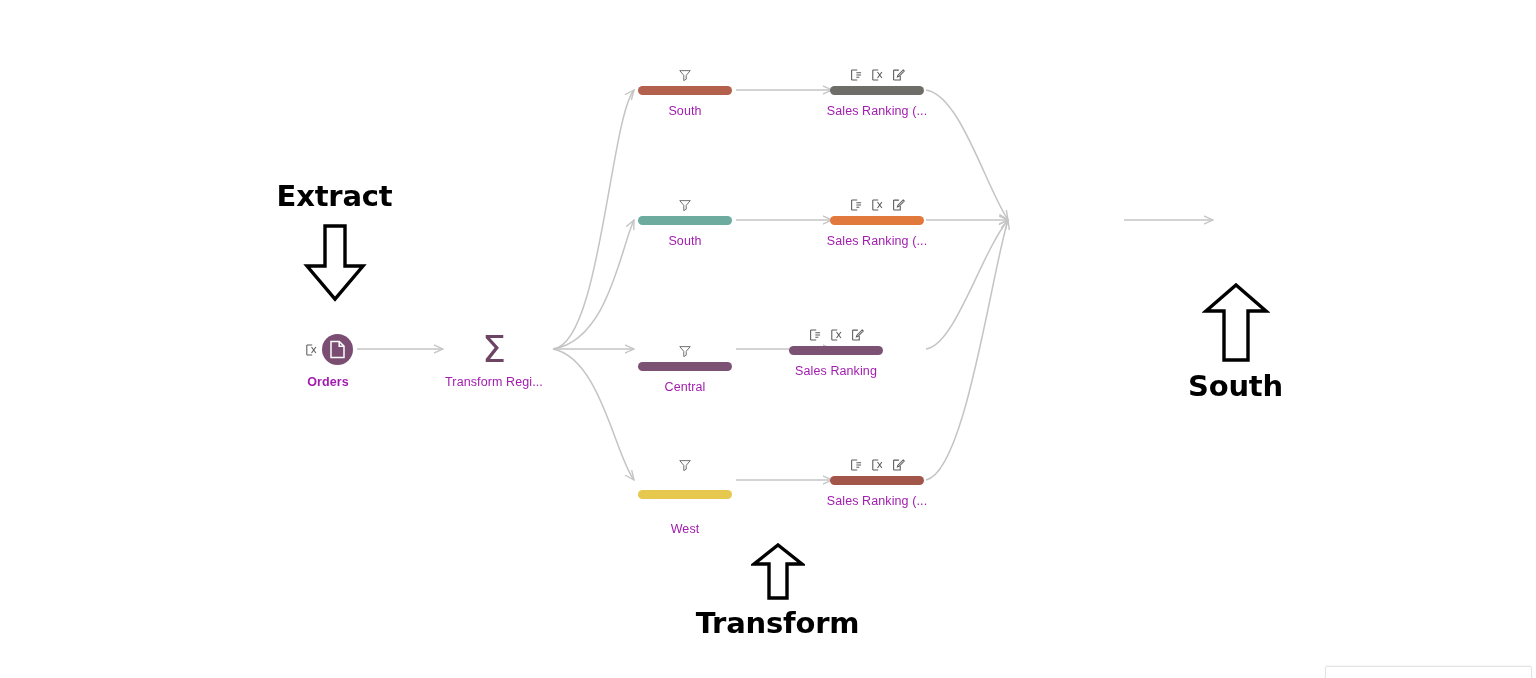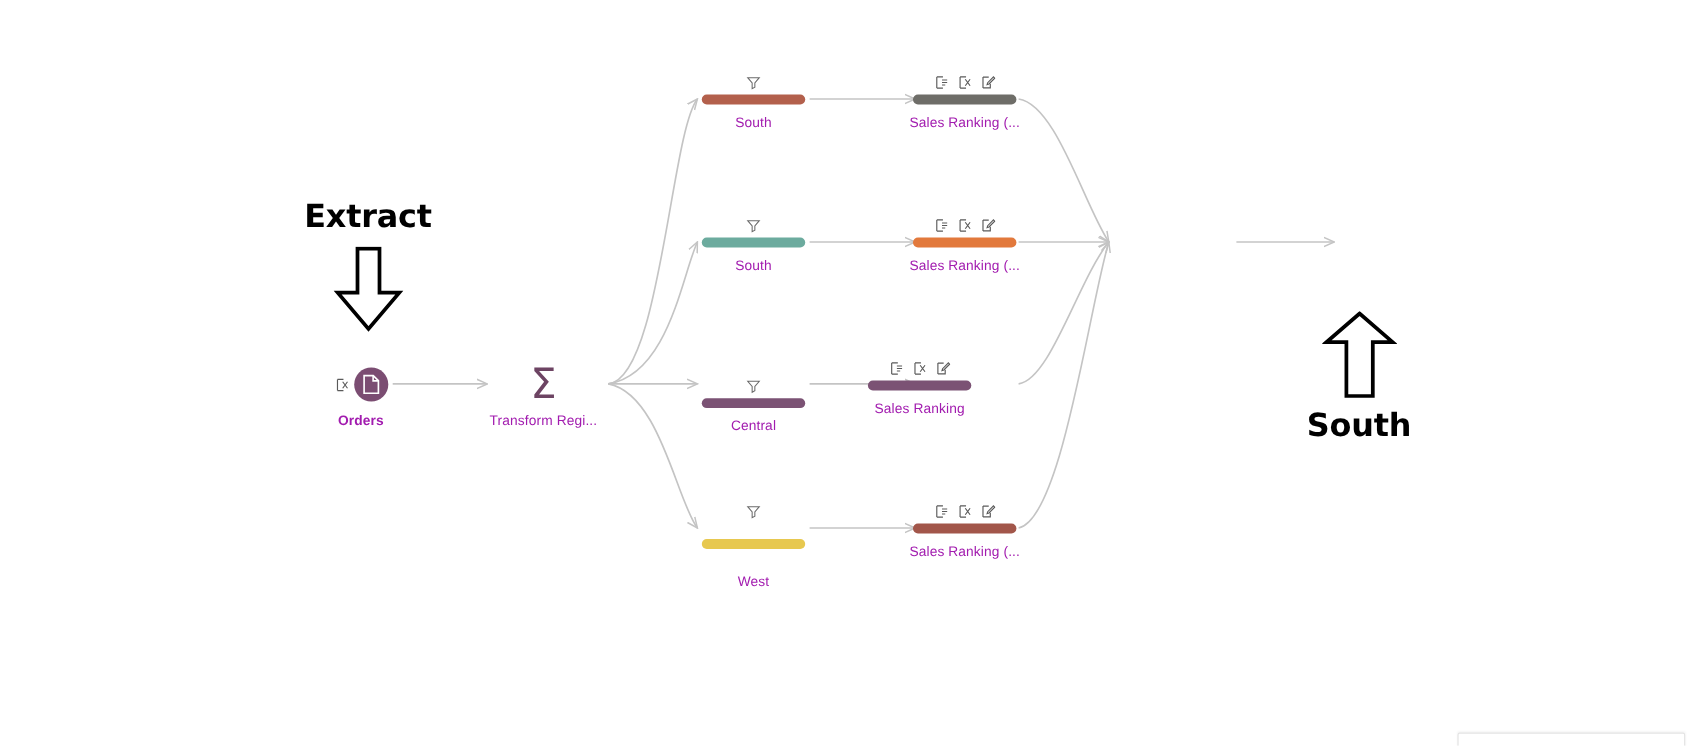--- a/index.html
+++ b/index.html
@@ -358,20 +358,26 @@
 
 
 
   <div class="annot" style="left:257px; top:182px; width:155px;">
     <div class="annot-text">Extract</div>
     <svg class="block-arrow" width="64" height="78" viewBox="0 0 64 78" style="margin-top:13px;">
       <path d="M22 2 H42 V42 H60 L32 75 L4 42 H22 Z" fill="#ffffff" stroke="#000000" stroke-width="3.4" stroke-linejoin="miter"></path>
     </svg>
   </div>
 
+  <div class="annot" style="left:700px; top:543px; width:155px;">
+    <svg class="block-arrow" width="54" height="57" viewBox="0 0 54 57">
+      <path d="M18 55 V21 H3 L27 2 L51 21 H36 V55 Z" fill="#ffffff" stroke="#000000" stroke-width="3.4" stroke-linejoin="miter"></path>
+    </svg>
+    <div class="annot-text" style="margin-top:9px;">Transform</div>
+  </div>
 
   <div class="annot" style="left:1158px; top:283px; width:155px;">
     <svg class="block-arrow" width="68" height="79" viewBox="0 0 68 79">
       <path d="M22 77 V28 H4 L34 2 L64 28 H46 V77 Z" fill="#ffffff" stroke="#000000" stroke-width="3.4" stroke-linejoin="miter"></path>
     </svg>
     <div class="annot-text" style="margin-top:10px;">South</div>
   </div>
 
   <div class="panel-edge"></div>
 

